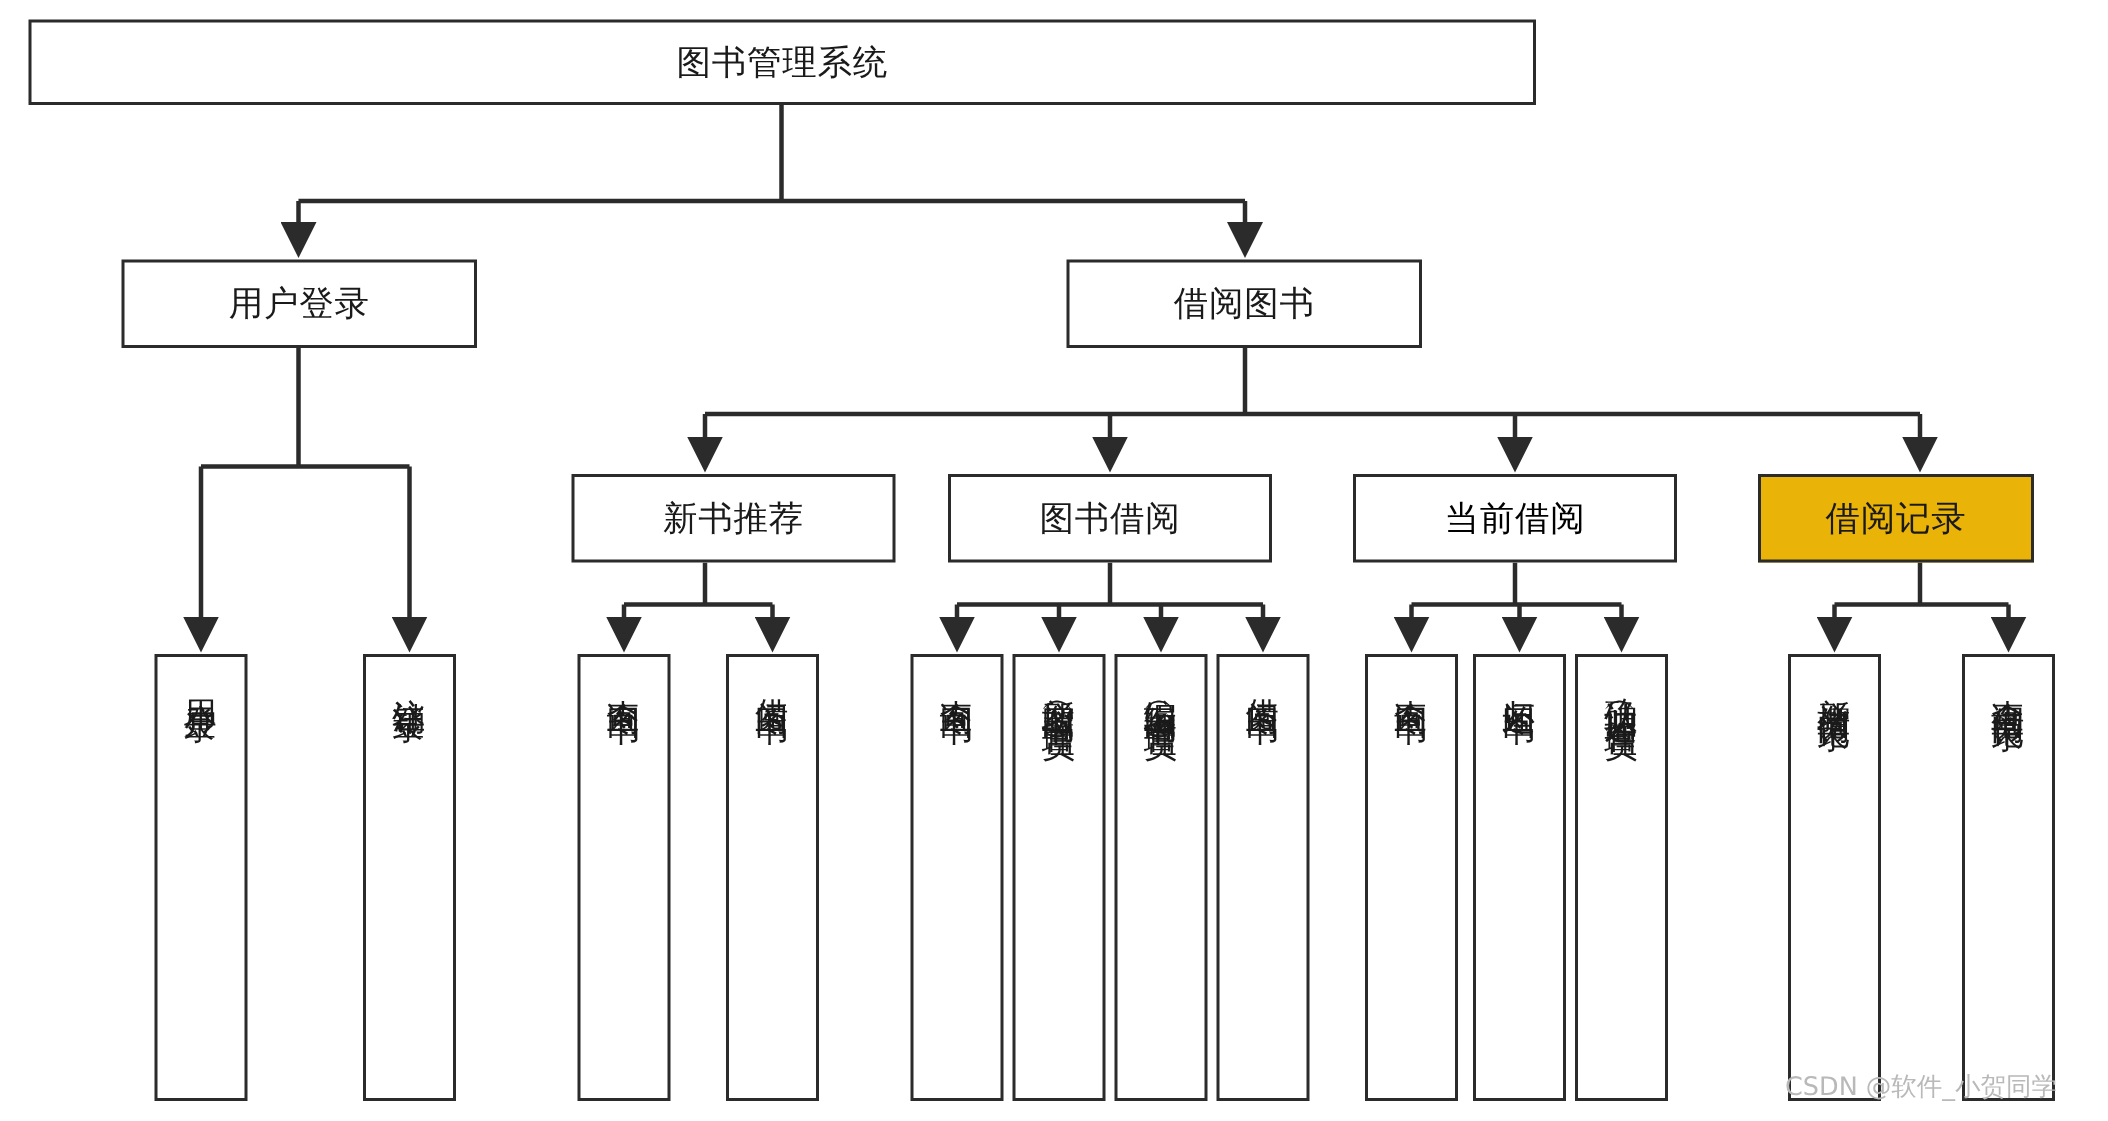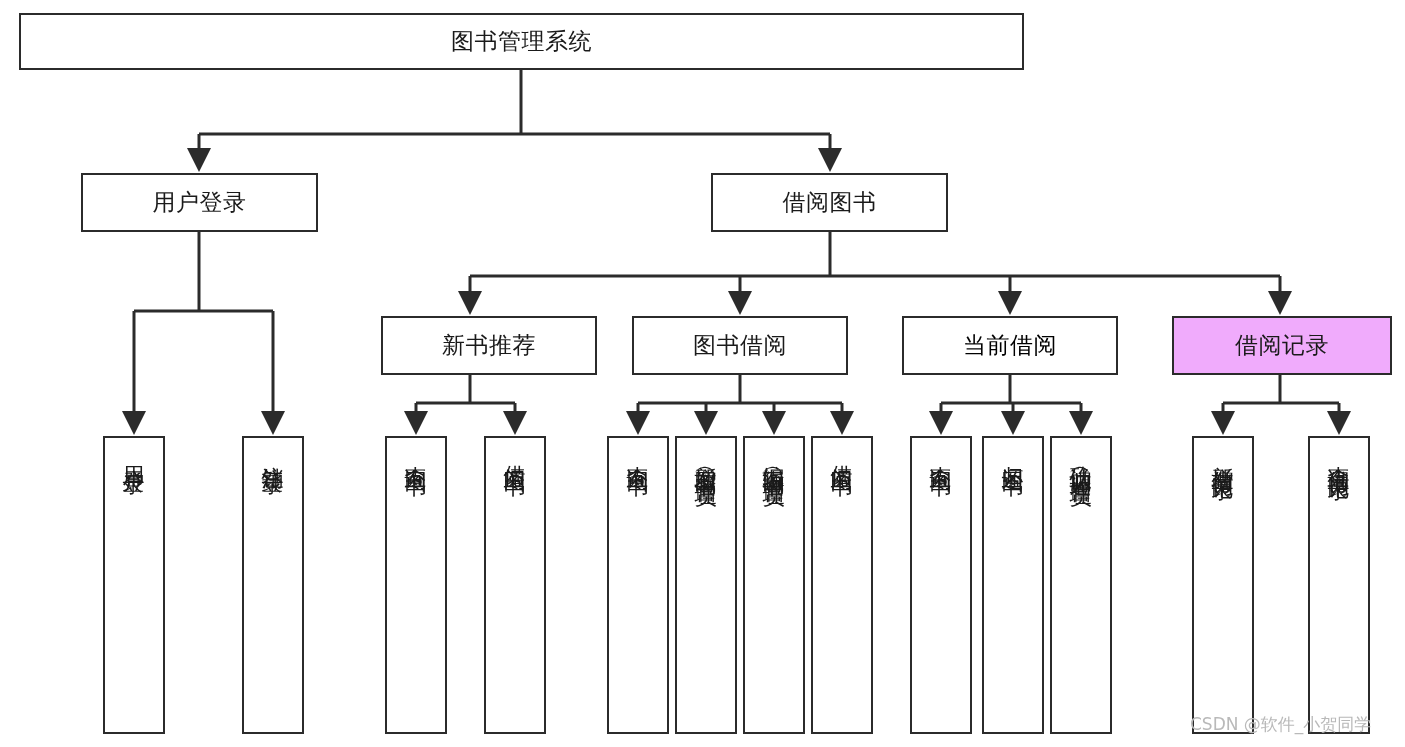--- a/index.html
+++ b/index.html
@@ -143,21 +143,21 @@
 
   <div class="node horiz" style="left: 362px; top: 316px; width: 216px; height: 59px; border-color: rgb(43, 43, 43); background: rgb(255, 255, 255); color: rgb(26, 26, 26); margin-left: 19px;">
     <span class="label">新书推荐</span>
   </div>
   <div class="node horiz" style="left: 632px; top: 316px; width: 216px; height: 59px; border-color: rgb(43, 43, 43); background: rgb(255, 255, 255); color: rgb(26, 26, 26);">
     <span class="label">图书借阅</span>
   </div>
   <div class="node horiz" style="left: 902px; top: 316px; width: 216px; height: 59px; border-color: rgb(43, 43, 43); background: rgb(255, 255, 255); color: #000000;">
     <span class="label">当前借阅</span>
   </div>
-  <div class="node horiz" style="left: 1172px; top: 316px; width: 220px; height: 59px; border-color: rgb(43, 43, 43); background: #f0abfc; color: rgb(26, 26, 26);">
+  <div class="node horiz" style="left: 1172px; top: 316px; width: 184px; height: 59px; border-color: rgb(43, 43, 43); background: #eab308; color: rgb(26, 26, 26);">
     <span class="label">借阅记录</span>
   </div>
 
   <div class="node vert" style="left: 103px; top: 436px; width: 62px; height: 298px; border-color: rgb(43, 43, 43); background: rgb(255, 255, 255); color: rgb(26, 26, 26);">
     <span class="label">用户登录</span>
   </div>
   <div class="node vert" style="left: 242px; top: 436px; width: 62px; height: 298px; border-color: rgb(43, 43, 43); background: rgb(255, 255, 255); color: rgb(26, 26, 26);">
     <span class="label">注销登录</span>
   </div>
   <div class="node vert" style="left: 385px; top: 436px; width: 62px; height: 298px; border-color: rgb(43, 43, 43); background: rgb(255, 255, 255); color: rgb(26, 26, 26);">

